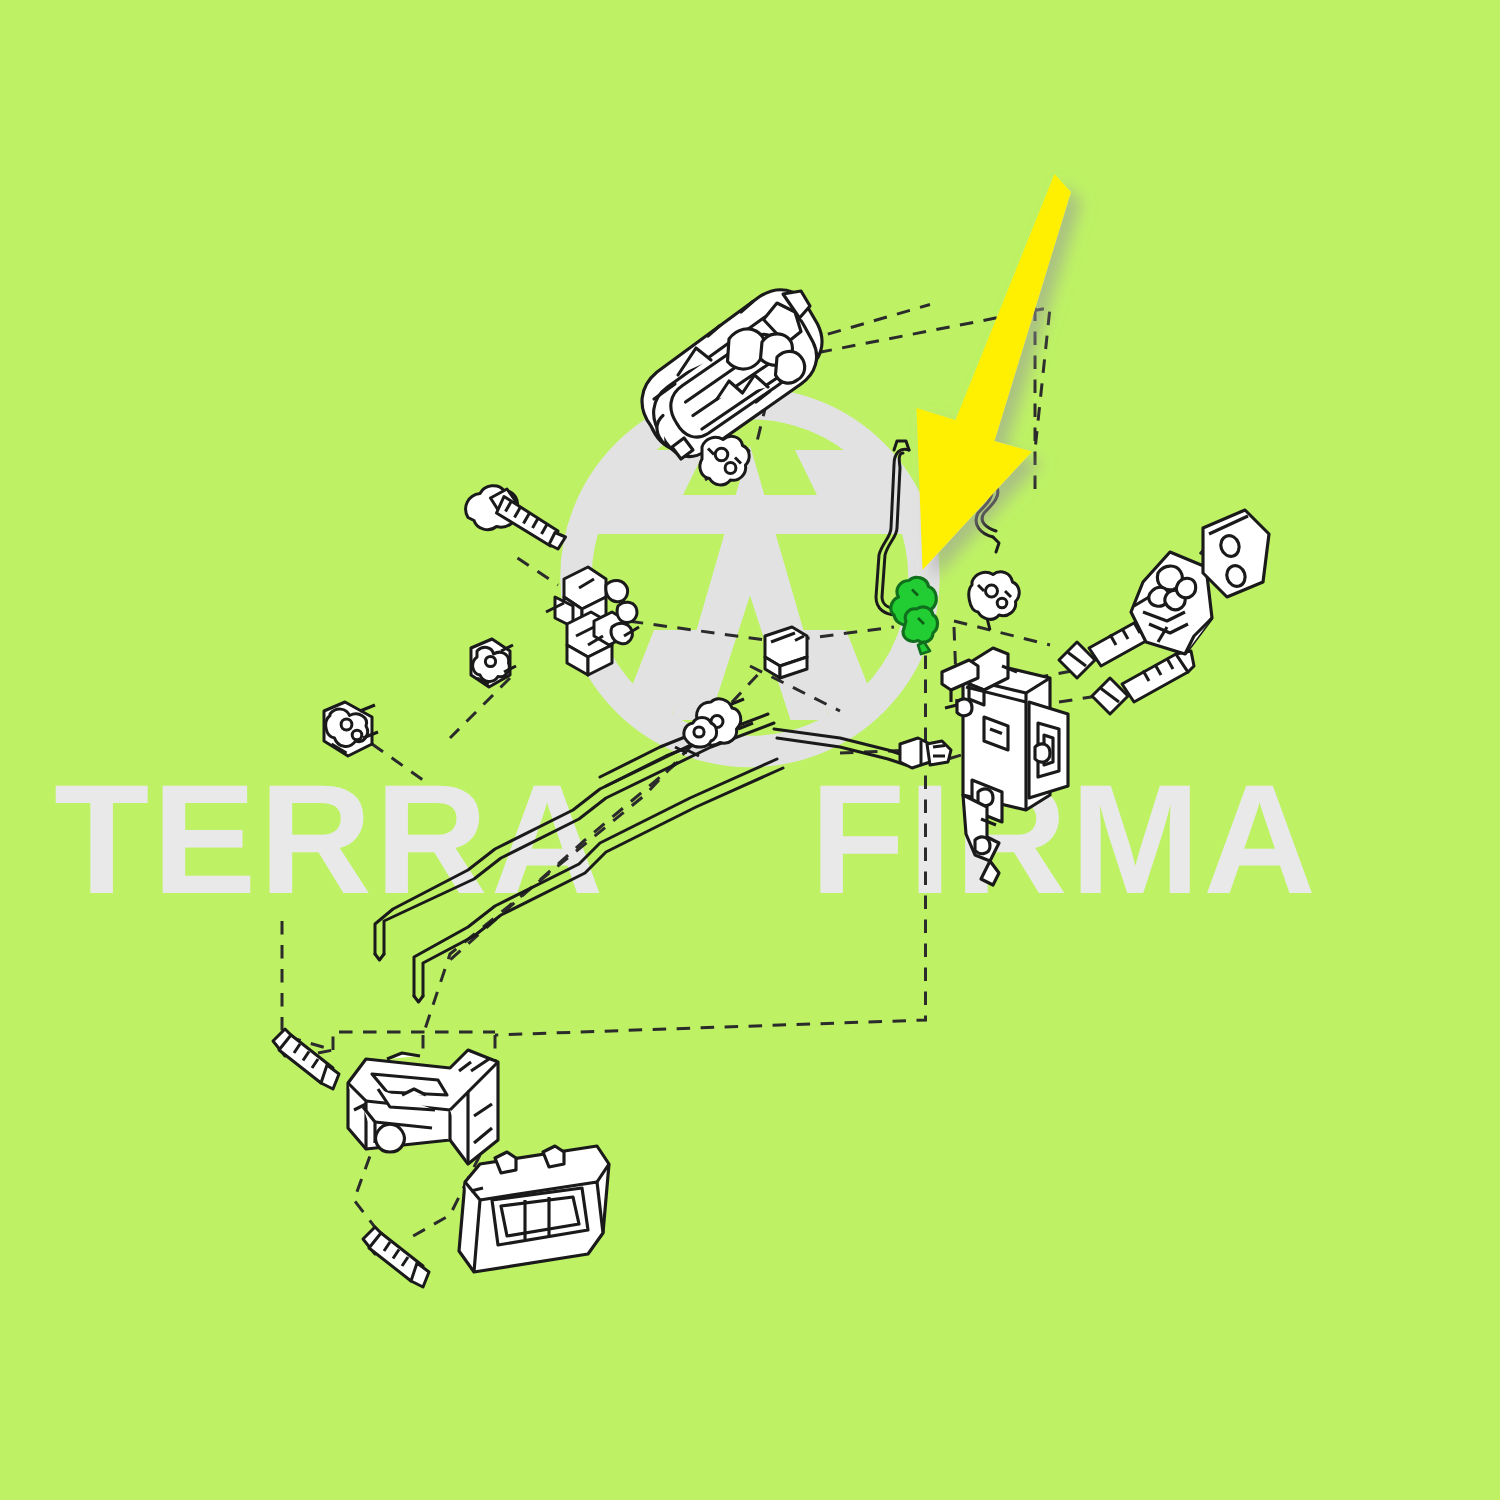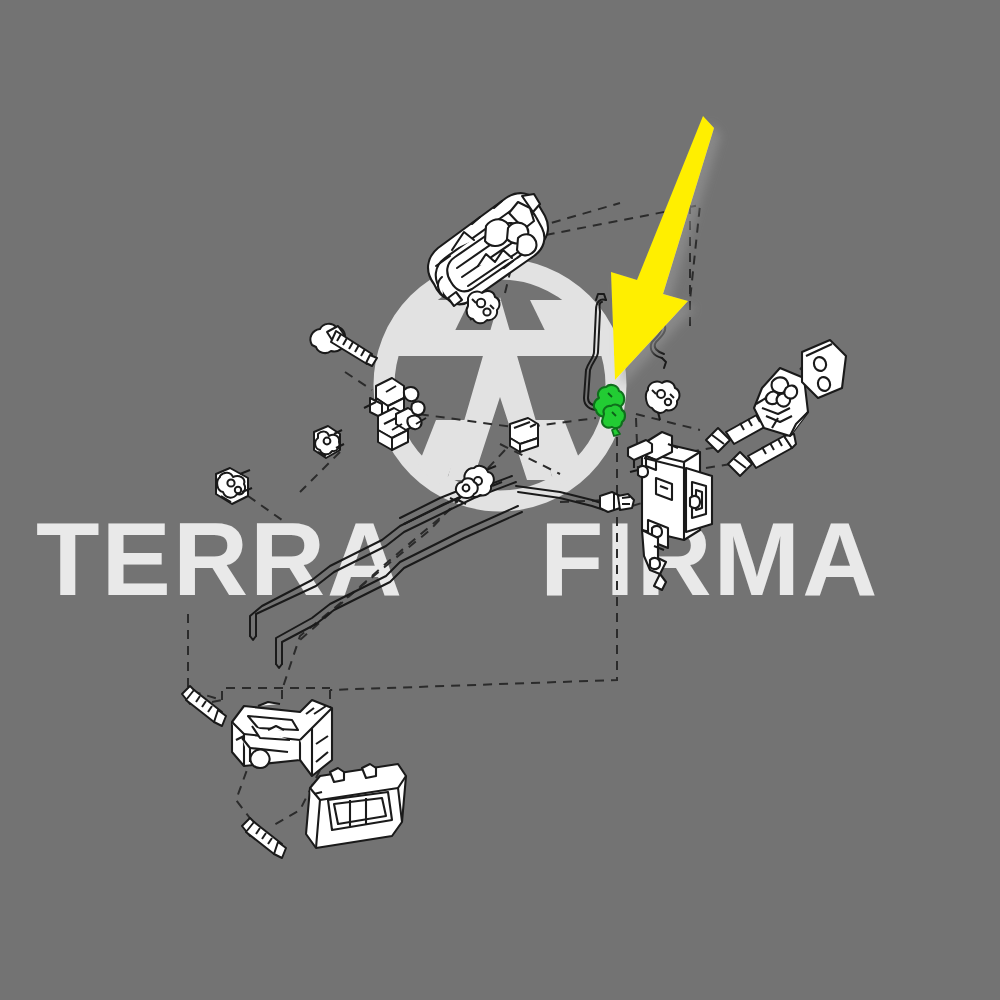--- a/index.html
+++ b/index.html
@@ -28,21 +28,21 @@
   }
   .wm-text {
     font-family: "Liberation Sans", sans-serif;
     font-weight: 700;
     letter-spacing: 2px;
   }
 </style>
 </head>
 <body>
 
-<div id="stage" style="background: #737373;">
+<div id="stage" style="background: #bef264;">
 
   <svg viewBox="0 0 1000 1000" xmlns="http://www.w3.org/2000/svg">
 
     <defs>
       <filter id="arrowShadow" x="-40%" y="-40%" width="200%" height="200%">
         <feDropShadow dx="7" dy="7" stdDeviation="5" flood-color="#9a9a9a" flood-opacity="0.55"></feDropShadow>
       </filter>
       <clipPath id="logoClip">
         <circle cx="500" cy="385" r="116"></circle>
       </clipPath>

